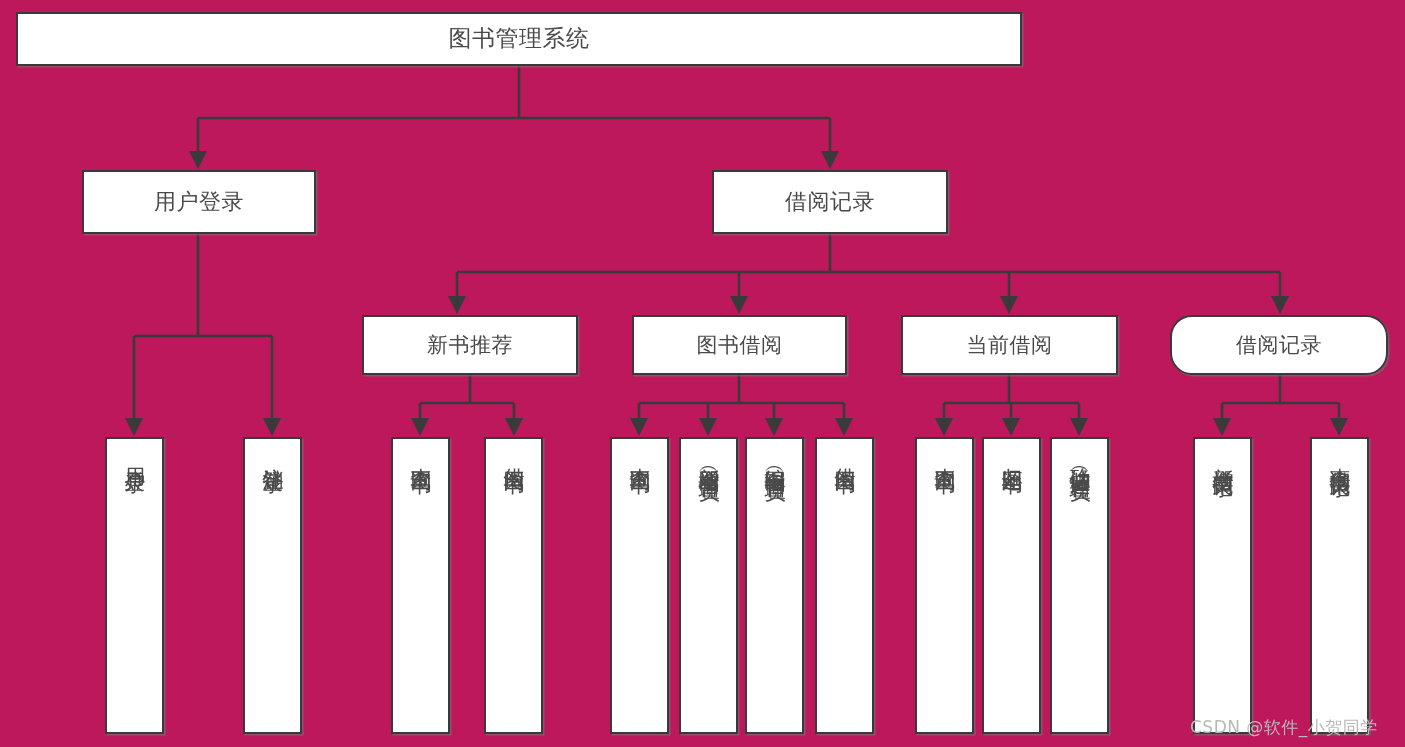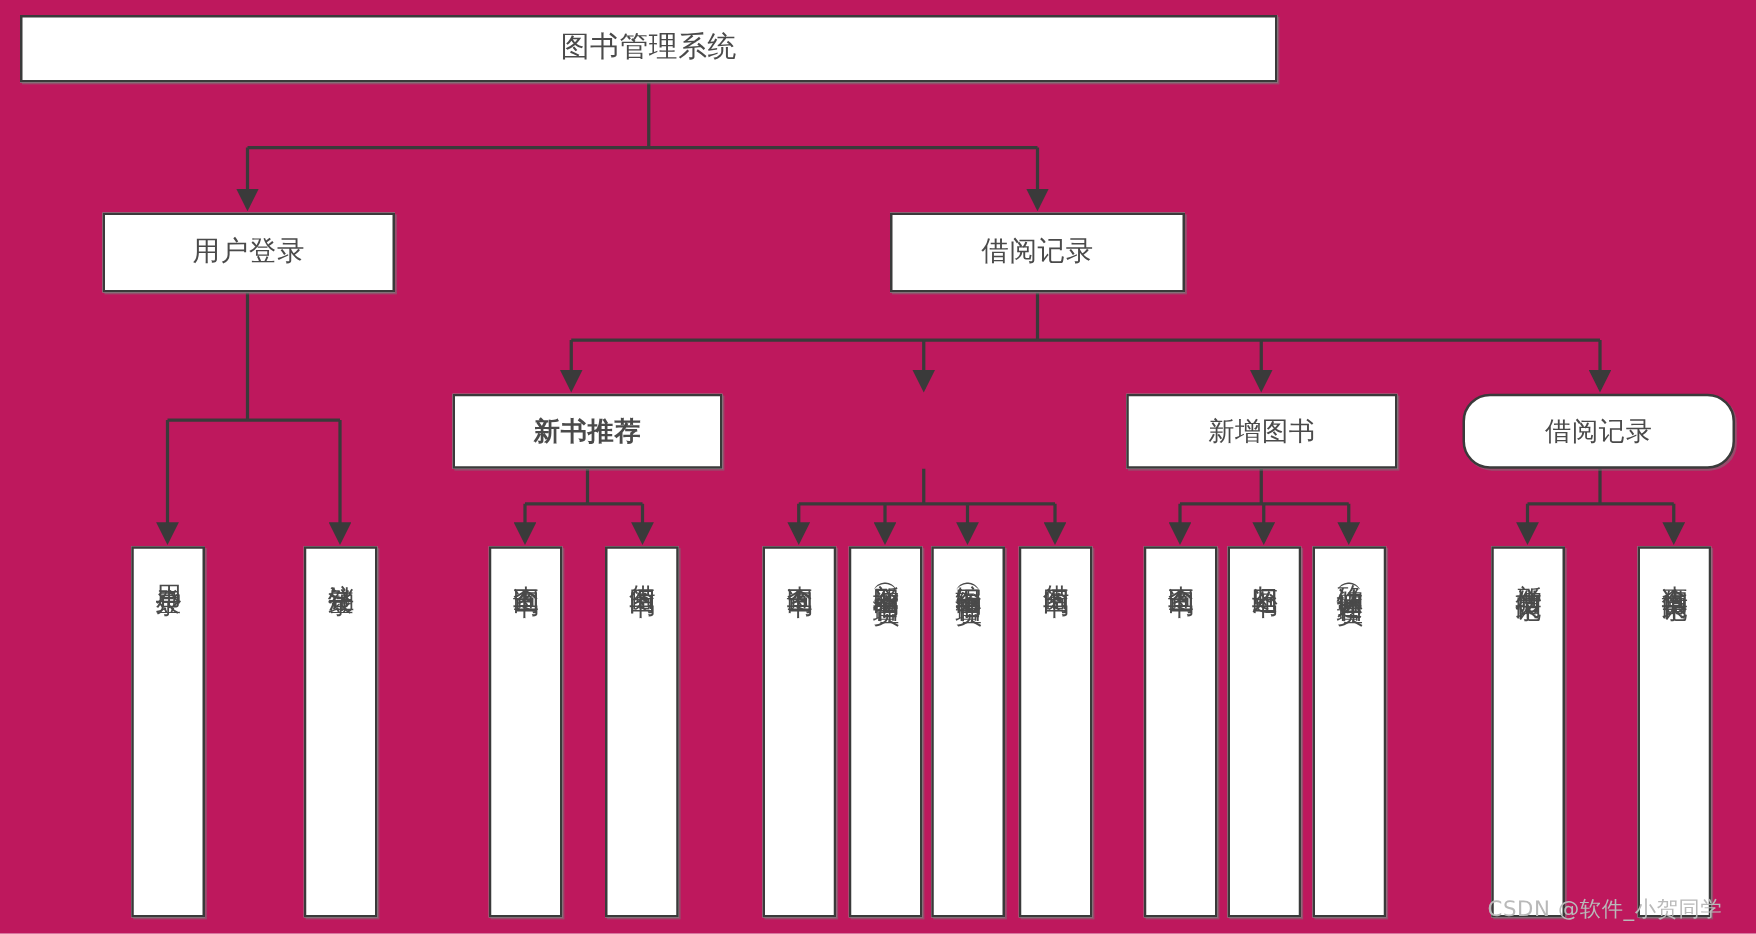--- a/index.html
+++ b/index.html
@@ -128,25 +128,28 @@
     <span class="label">图书管理系统</span>
   </div>
 
   <div class="node level2" style="left:82px; top:170px; width:234px; height:64px;">
     <span class="label">用户登录</span>
   </div>
   <div class="node level2" style="left:712px; top:170px; width:236px; height:64px;">
     <span class="label">借阅记录</span>
   </div>
 
-  <div class="node level3" style="left:362px; top:315px; width:216px; height:60px;font-weight:bold;">
+  <div class="node level3" style="left:362px; top:315px; width:216px; height:60px;">
     <span class="label">新书推荐</span>
   </div>
+  <div class="node level3" style="left:632px; top:315px; width:215px; height:60px;">
+    <span class="label">图书借阅</span>
+  </div>
   <div class="node level3" style="left:901px; top:315px; width:217px; height:60px;">
-    <span class="label">新增图书</span>
+    <span class="label">当前借阅</span>
   </div>
   <div class="node level3" style="left:1170px; top:315px; width:218px; height:60px;border-radius:22px;">
     <span class="label">借阅记录</span>
   </div>
 
   <div class="node leaf" style="left:105px; top:437px; width:59px; height:297px;">
     <span class="label">用户登录</span>
   </div>
   <div class="node leaf" style="left:243px; top:437px; width:59px; height:297px;">
     <span class="label">注销登录</span>

